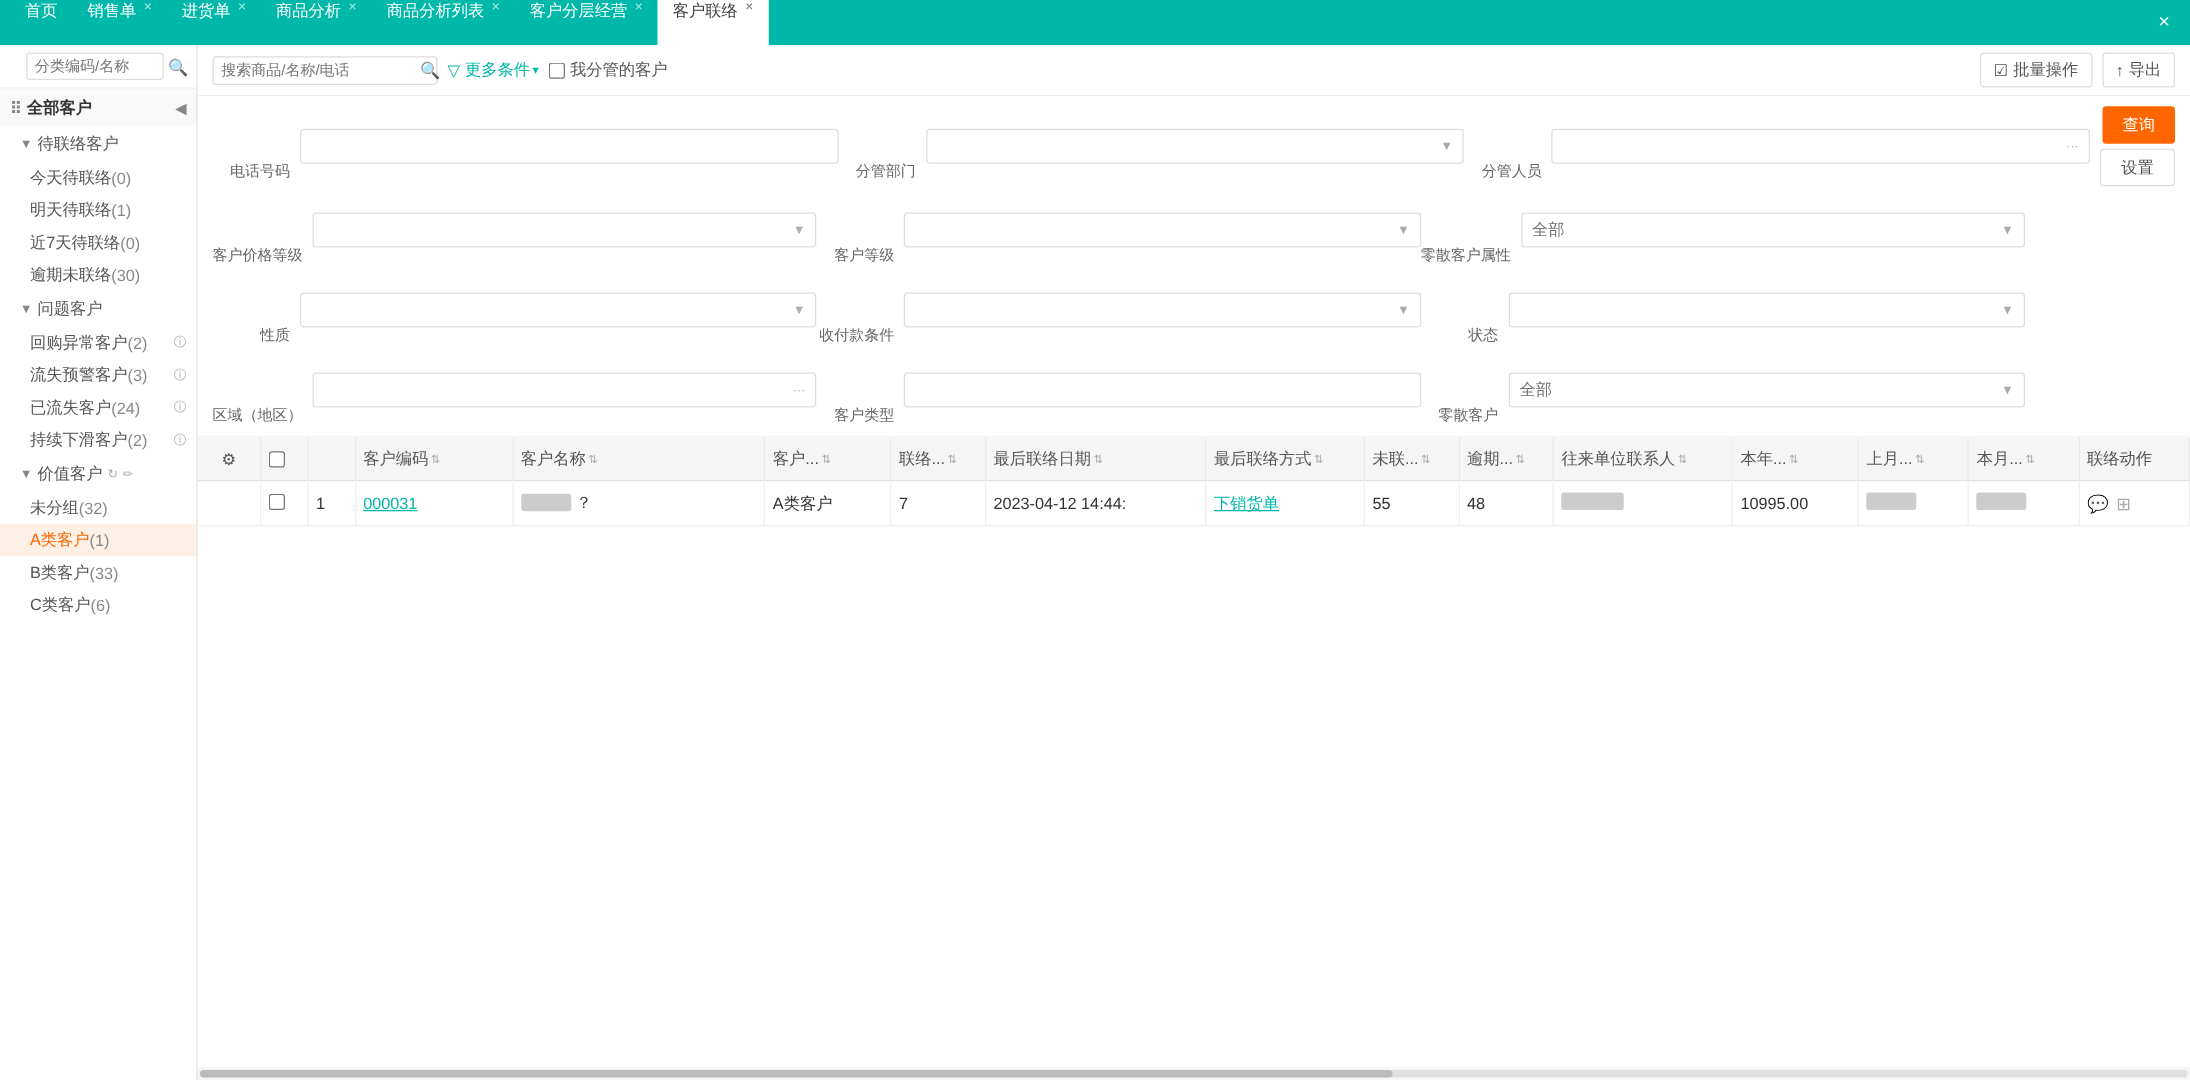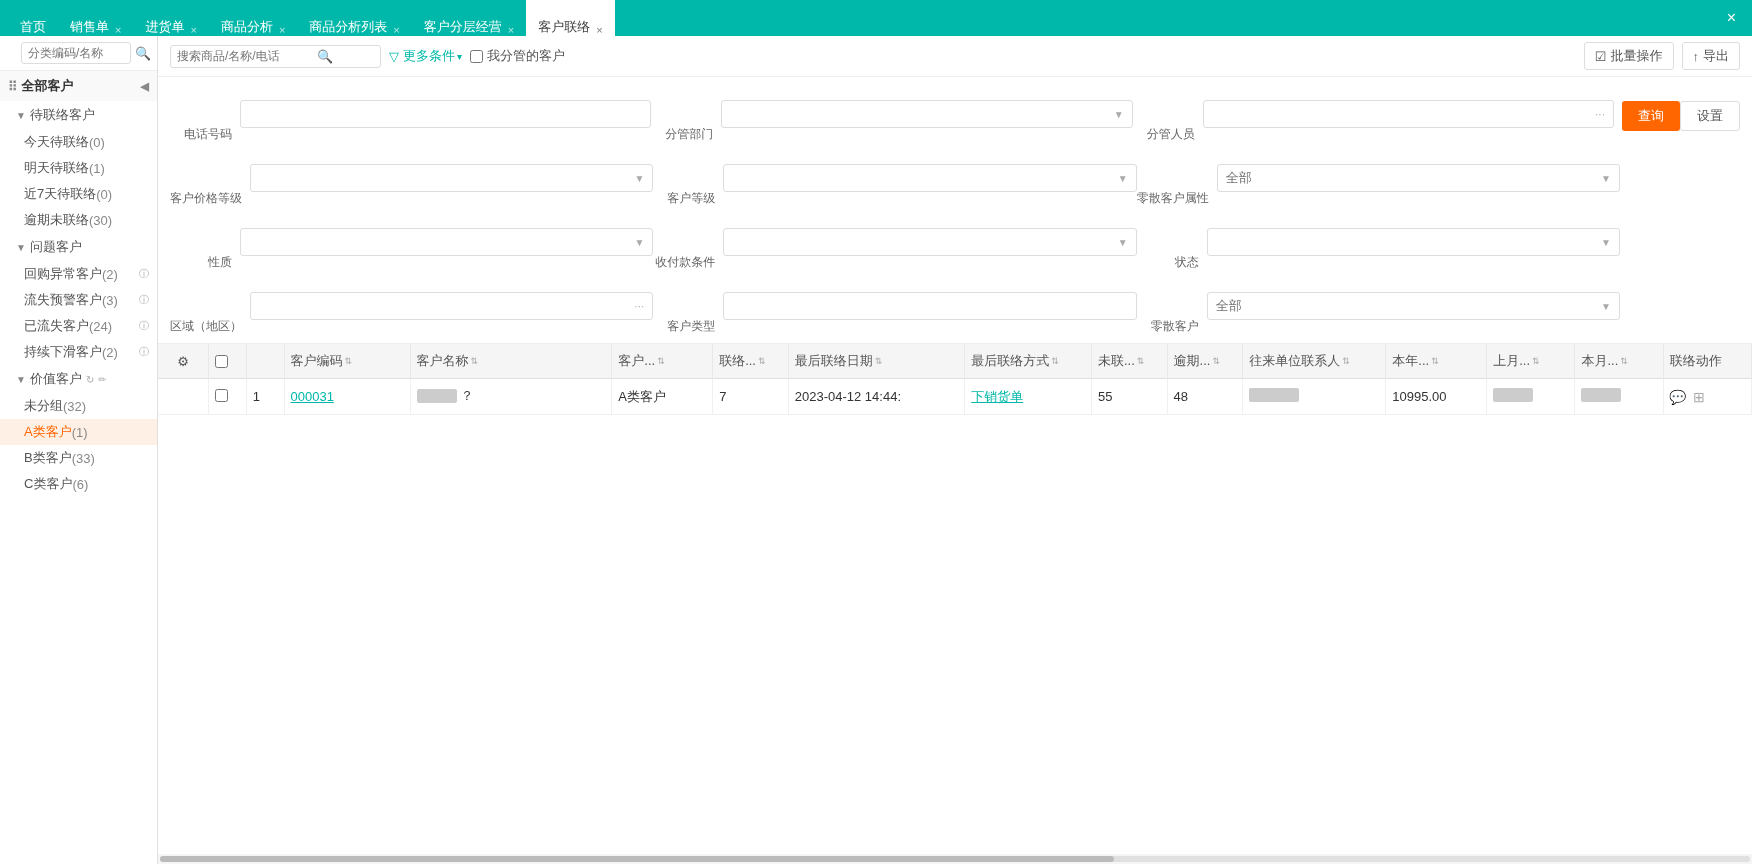--- a/index.html
+++ b/index.html
@@ -11,21 +11,21 @@
       height: 36px;
       display: flex;
       align-items: center;
       padding: 0 8px;
       color: white;
     }
     .top-nav .nav-item {
       padding: 0 12px;
       height: 36px;
       display: flex;
-      align-items: flex-end;
+      align-items: flex-start;
       cursor: pointer;
       color: white;
       font-size: 13px;
       white-space: nowrap;
       position: relative;
     }
     .top-nav .nav-item.active {
       background: white;
       color: #404040;
     }
@@ -135,21 +135,22 @@
       background: white;
       border-bottom: 1px solid #eee;
       gap: 8px;
     }
     .filter-search {
       display: flex;
       align-items: center;
       border: 1px solid #ddd;
       border-radius: 3px;
       padding: 3px 6px;
-      width: 211px;
+      width: 180px;
+      gap: 19px;
     }
     .filter-search input {
       border: none;
       outline: none;
       font-size: 12px;
       width: 140px;
       color: #999;
     }
     .filter-search .search-icon { color: #00b8a9; }
     .more-filters {
@@ -281,21 +282,21 @@
       border: 1px solid #ddd;
       border-radius: 3px;
       padding: 5px 16px;
       cursor: pointer;
       font-size: 13px;
       height: 30px;
       margin-top: 4px;
     }
     .right-btns {
       display: flex;
-      flex-direction: row;
+      flex-direction: column;
       align-items: flex-end;
       margin-left: 8px;
     }
 
     
     .table-container {
       flex: 1;
       overflow: auto;
       background: white;
       margin: 0;

